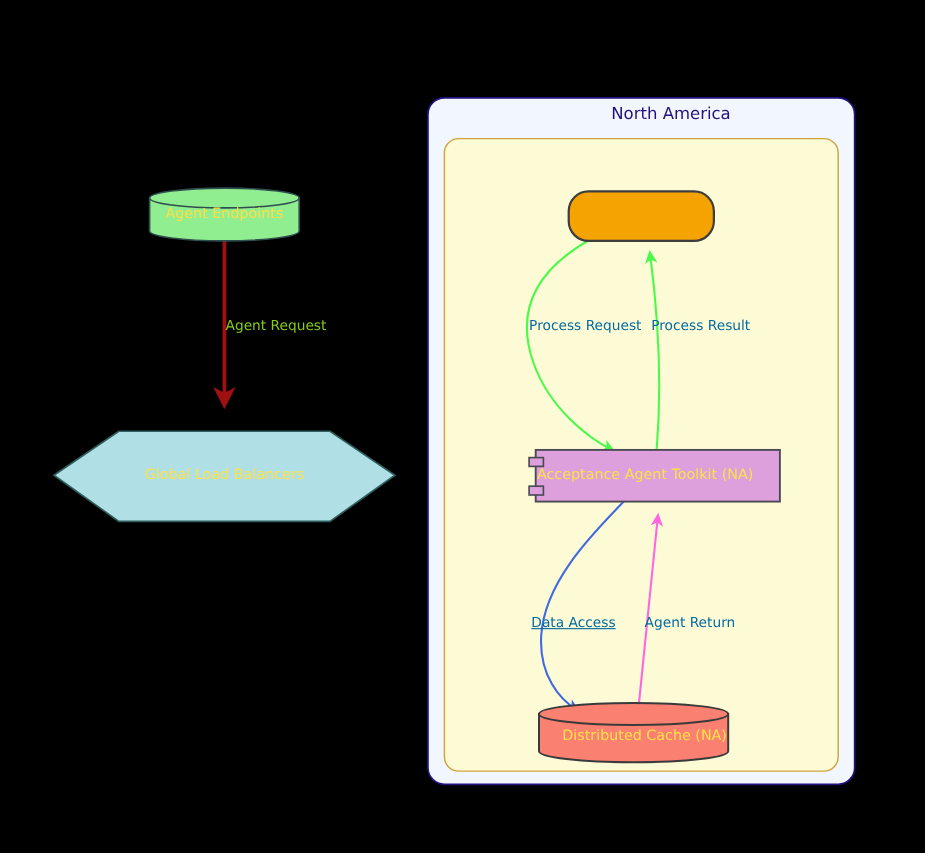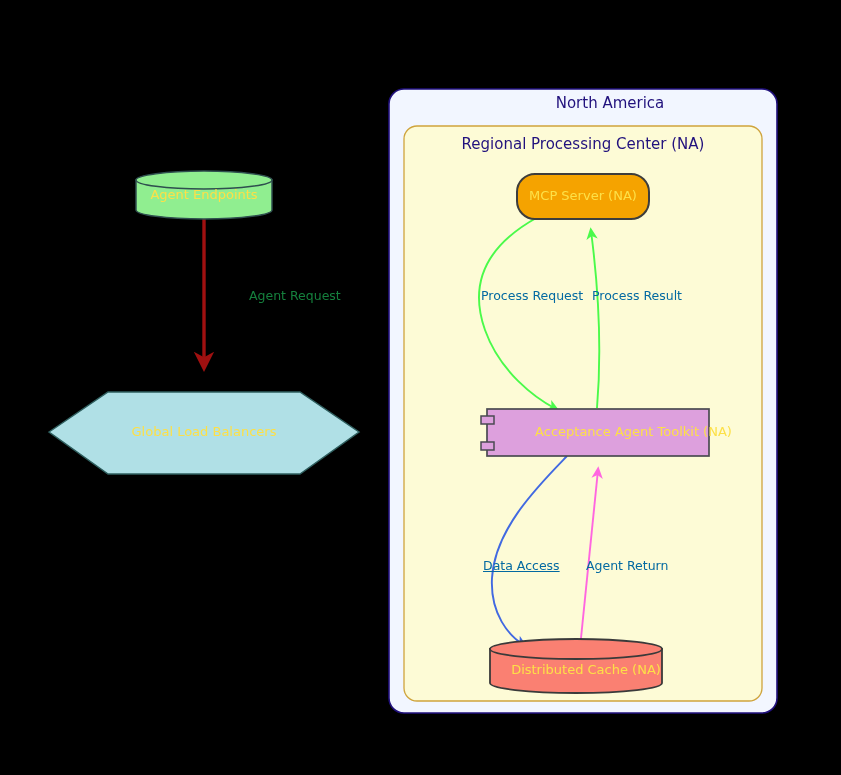--- a/index.html
+++ b/index.html
@@ -44,22 +44,21 @@
     white-space: nowrap;
   }
   .edge-label {
     position: absolute;
     color: #0369a1;
     font-size: 12.5px;
     white-space: nowrap;
     line-height: 1;
   }
   .edge-label.on-dark {
-    color: #15803d;
-    margin-left: 44px;
+    color: #84cc16;
   }
 </style>
 </head>
 <body>
 
 <div id="canvas">
 
   <svg class="layer" viewBox="0 0 841 775" xmlns="http://www.w3.org/2000/svg">
 
     <defs>
@@ -111,29 +110,27 @@
     </g>
 
     <g>
       <path d="M490,649 L490,683 A 86,10 0 0 0 662,683 L662,649 Z" fill="#fa8072" stroke="#3a3a3a" stroke-width="1.8"></path>
       <ellipse cx="576" cy="649" rx="86" ry="10" fill="#fa8072" stroke="#3a3a3a" stroke-width="1.8"></ellipse>
     </g>
   </svg>
 
   <div class="panel-title" style="left:389px; top:94px; width:388px; font-size:15px;padding-left:27px;">North America</div>
 
-  <div class="panel-title" style="left:404px; top:135px; width:358px; font-size:15px;">Regional Processing Center (NA)</div>
 
   <div class="node-label" style="left:136px; top:183px; width:136px; height:24px; font-size:13px;">Agent Endpoints</div>
 
   <div class="node-label" style="left:49px; top:421px; width:310px; height:22px; font-size:13px;">Global Load Balancers</div>
 
-  <div class="node-label" style="left:517px; top:185px; width:132px; height:22px; font-size:13px;">MCP Server (NA)</div>
 
-  <div class="node-label" style="left:487px; top:421px; width:199px; height:22px; font-size:13px;padding-left:47px;">Acceptance Agent Toolkit (NA)</div>
+  <div class="node-label" style="left:487px; top:421px; width:199px; height:22px; font-size:13px;">Acceptance Agent Toolkit (NA)</div>
 
   <div class="node-label" style="left:490px; top:659px; width:192px; height:22px; font-size:13px;">Distributed Cache (NA)</div>
 
   <div class="edge-label on-dark" style="left:205px; top:290px;">Agent Request</div>
 
   <div class="edge-label" style="left:481px; top:290px;">Process Request</div>
 
   <div class="edge-label" style="left:592px; top:290px;">Process Result</div>
 
   <div class="edge-label" style="left:483px; top:560px;text-decoration:underline;">Data Access</div>

